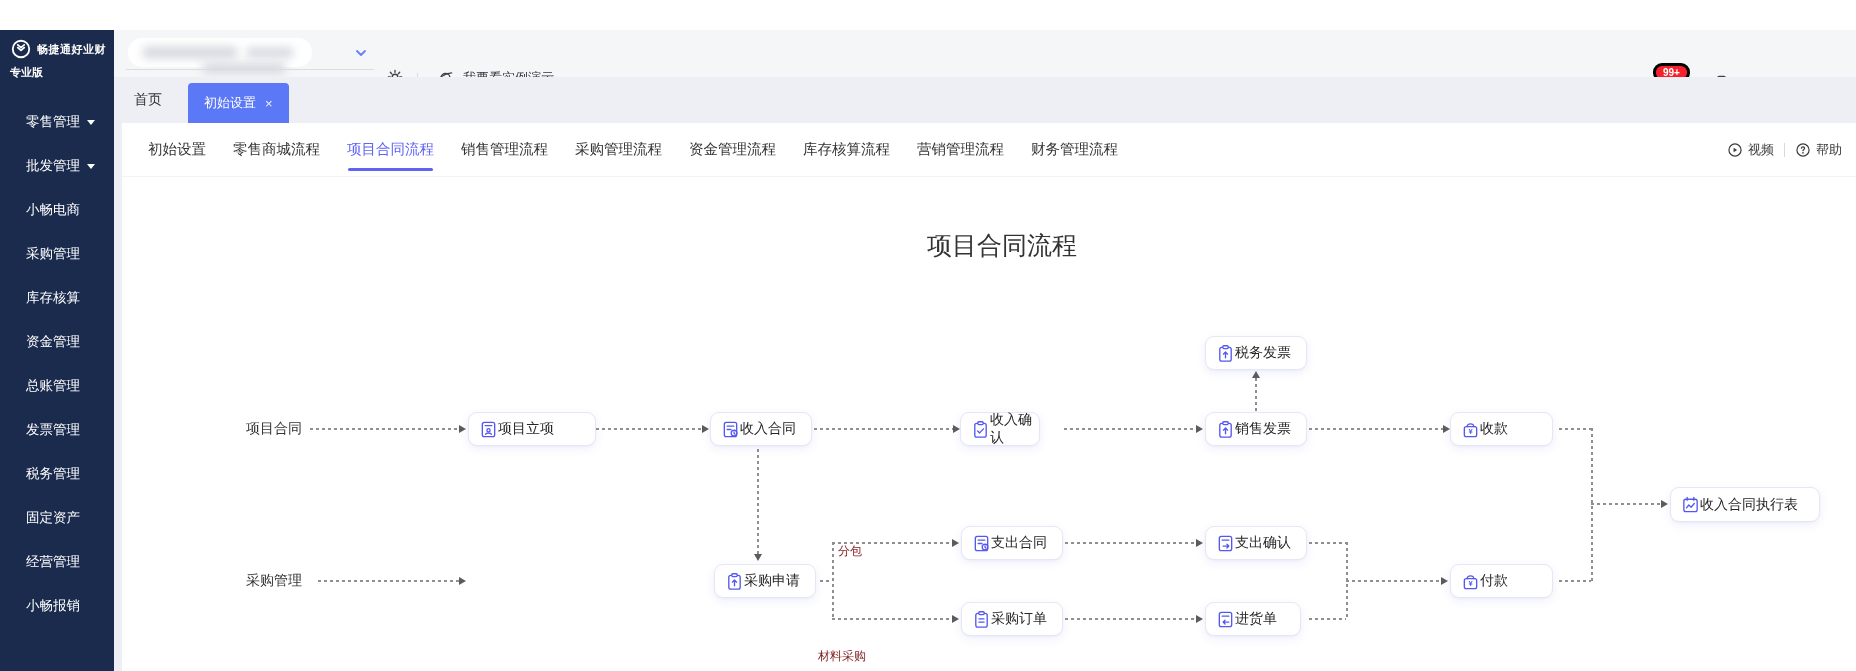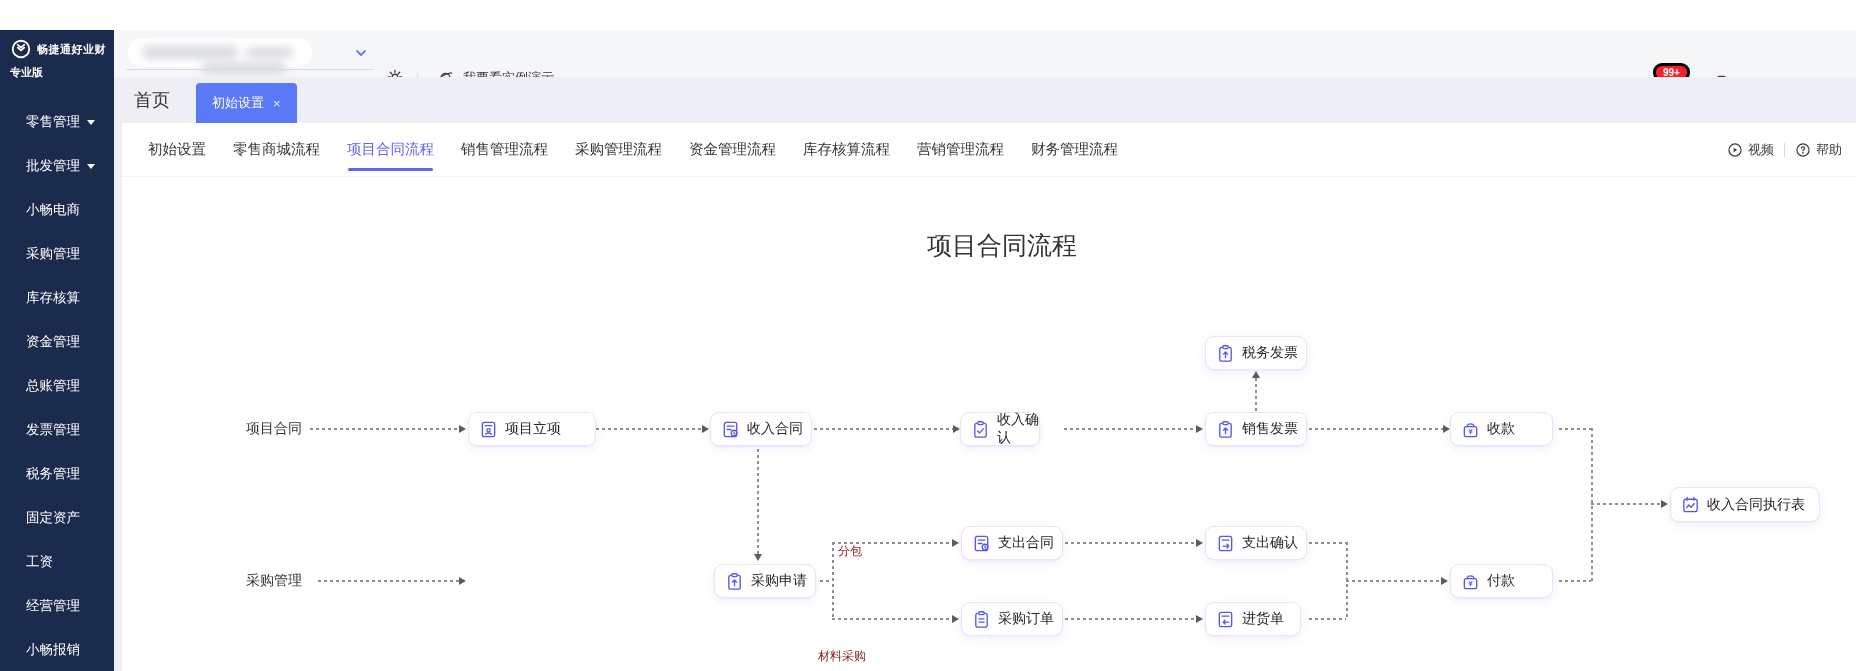--- a/index.html
+++ b/index.html
@@ -25,39 +25,39 @@
   .chev{position:absolute;right:6px;top:8px;}
   .tb-icon{display:inline-flex;align-items:center;}
   .gear{position:absolute;left:272px;top:38px;}
   .tb-div{position:absolute;width:1px;height:20px;background:#dcdcdc;top:43px;}
   .demo{position:absolute;left:322px;top:38px;display:flex;align-items:center;gap:8px;font-size:13px;color:#333;cursor:pointer;}
   .tb-right{position:absolute;left:1526px;top:30px;height:47px;display:flex;align-items:center;gap:22px;font-size:13px;color:#333;}
   .tb-item{display:flex;align-items:center;gap:5px;cursor:pointer;position:relative;white-space:nowrap;}
   .badge{position:absolute;top:-11px;left:13px;background:#f5222d;color:#fff;font-size:10px;font-weight:bold;padding:1px 7px;border-radius:9px;border:3px solid #000000;}
   
   .tabrow{position:absolute;left:114px;right:0;top:77px;height:46px;background:#edeff4;display:flex;align-items:flex-end;}
-  .home-tab{height:100%;display:flex;align-items:center;padding:0 18px 0 20px;font-size:18px;color:#333;cursor:pointer;}
+  .home-tab{height:100%;display:flex;align-items:center;padding:0 18px 0 20px;font-size:14px;color:#333;cursor:pointer;}
   .active-tab{height:40px;background:#5b78f6;color:#fff;border-radius:4px 4px 0 0;display:flex;align-items:center;gap:9px;padding:0 16px;font-size:13px;margin-left:8px;cursor:pointer;}
   .tab-close{font-size:13px;line-height:1;opacity:.9;cursor:pointer;}
   
   .gutter{position:absolute;left:114px;top:123px;width:8px;bottom:0;background:#edeff4;}
   .panel{position:absolute;left:122px;right:0;top:123px;bottom:0;background:#fff;}
   
   .flowtabs{position:absolute;left:122px;right:0;top:123px;height:54px;display:flex;align-items:center;gap:27px;padding:0 14px 0 26px;border-bottom:1px solid #f2f3f7;background:#fff;box-sizing:border-box;}
   .ftab{font-size:14.5px;color:#333;cursor:pointer;position:relative;height:100%;display:flex;align-items:center;white-space:nowrap;}
   .ftab.active{color:#5f63f2;}
   .ftab.active::after{content:"";position:absolute;left:1px;right:1px;bottom:5px;height:3px;border-radius:2px;background:#5f63f2;}
   .ft-right{margin-left:auto;display:flex;align-items:center;gap:10px;font-size:13px;color:#3c3c3c;white-space:nowrap;}
   .ft-link{display:flex;align-items:center;gap:5px;cursor:pointer;}
   .ft-sep{width:1px;height:14px;background:#d9d9d9;}
   
   .flow-title{position:absolute;left:880px;top:229px;width:244px;text-align:center;font-size:25px;color:#333;}
   .node{position:absolute;height:34px;background:#fff;border:1px solid #e5e7f6;border-radius:9px;
         box-shadow:0 3px 10px rgba(90,94,240,.10),0 1px 2px rgba(0,0,0,.03);
-        display:flex;align-items:center;gap:7px;padding-left:10px;box-sizing:border-box;
+        display:flex;align-items:center;padding-left:10px;box-sizing:border-box;
         font-size:14px;color:#262626;cursor:pointer;}
   .node svg{flex:0 0 auto;}
   .dash-h{position:absolute;height:2px;background-image:repeating-linear-gradient(to right,#8f8f8f 0 3px,transparent 3px 6px);}
   .dash-v{position:absolute;width:2px;background-image:repeating-linear-gradient(to bottom,#8f8f8f 0 3px,transparent 3px 6px);}
   .ar{position:absolute;width:0;height:0;}
   .ar.r{border-top:4px solid transparent;border-bottom:4px solid transparent;border-left:7px solid #5c5c5c;}
   .ar.u{border-left:4px solid transparent;border-right:4px solid transparent;border-bottom:7px solid #5c5c5c;}
   .ar.d{border-left:4px solid transparent;border-right:4px solid transparent;border-top:7px solid #5c5c5c;}
   .row-label{position:absolute;font-size:14px;font-weight:500;color:#333;white-space:nowrap;}
   .edge-label{position:absolute;font-size:12px;color:#7f1d1d;white-space:nowrap;margin-top:24px;}
@@ -102,23 +102,20 @@
         <span>总账管理</span>
       </div>
       <div class="nav-item">
         <span>发票管理</span>
       </div>
       <div class="nav-item">
         <span>税务管理</span>
       </div>
       <div class="nav-item">
         <span>固定资产</span>
-      </div>
-      <div class="nav-item">
-        <span>工资</span>
       </div>
       <div class="nav-item">
         <span>经营管理</span>
       </div>
       <div class="nav-item">
         <span>小畅报销</span>
       </div>
     </div>
 </div>
 

